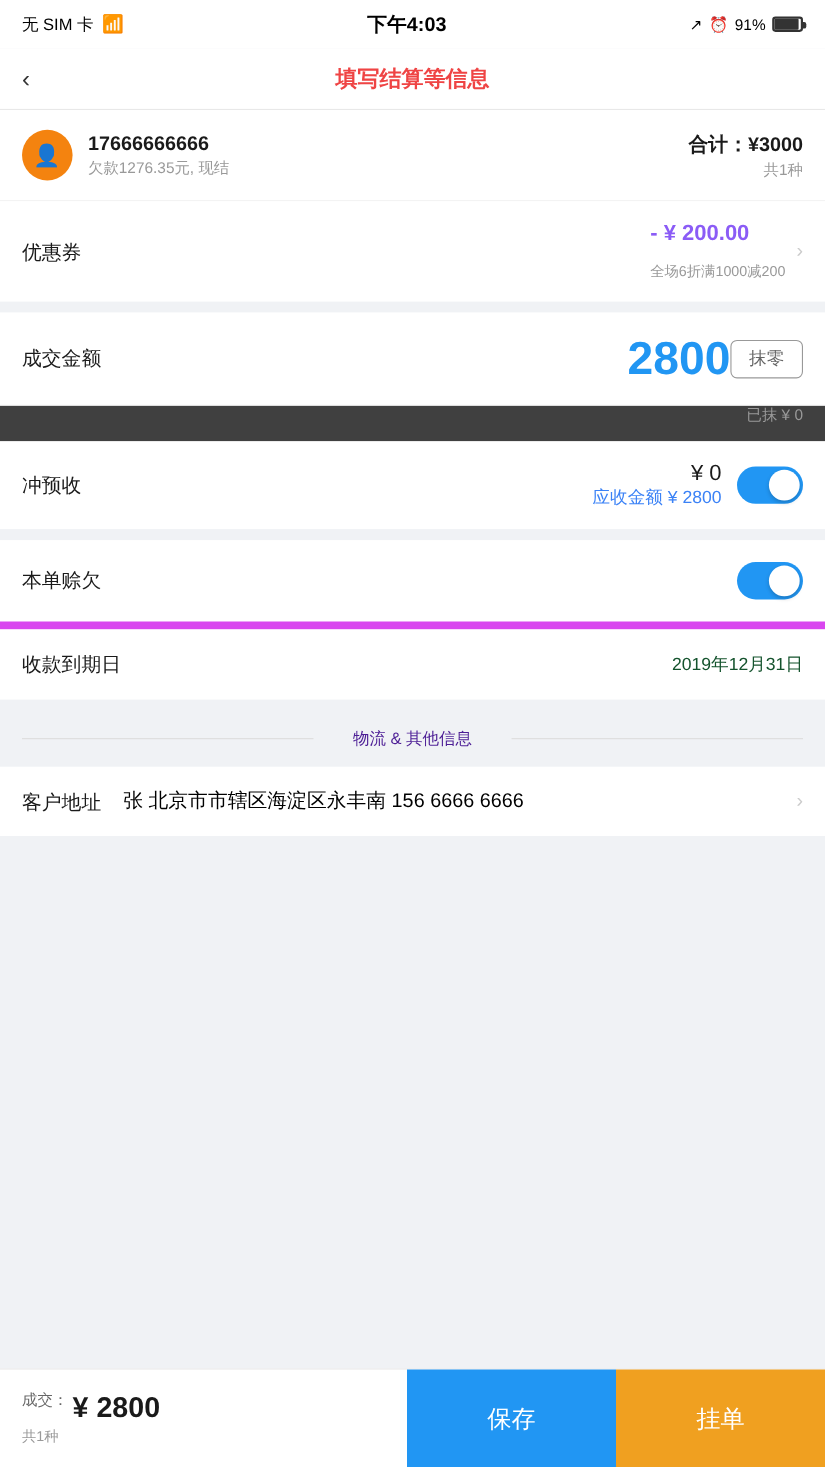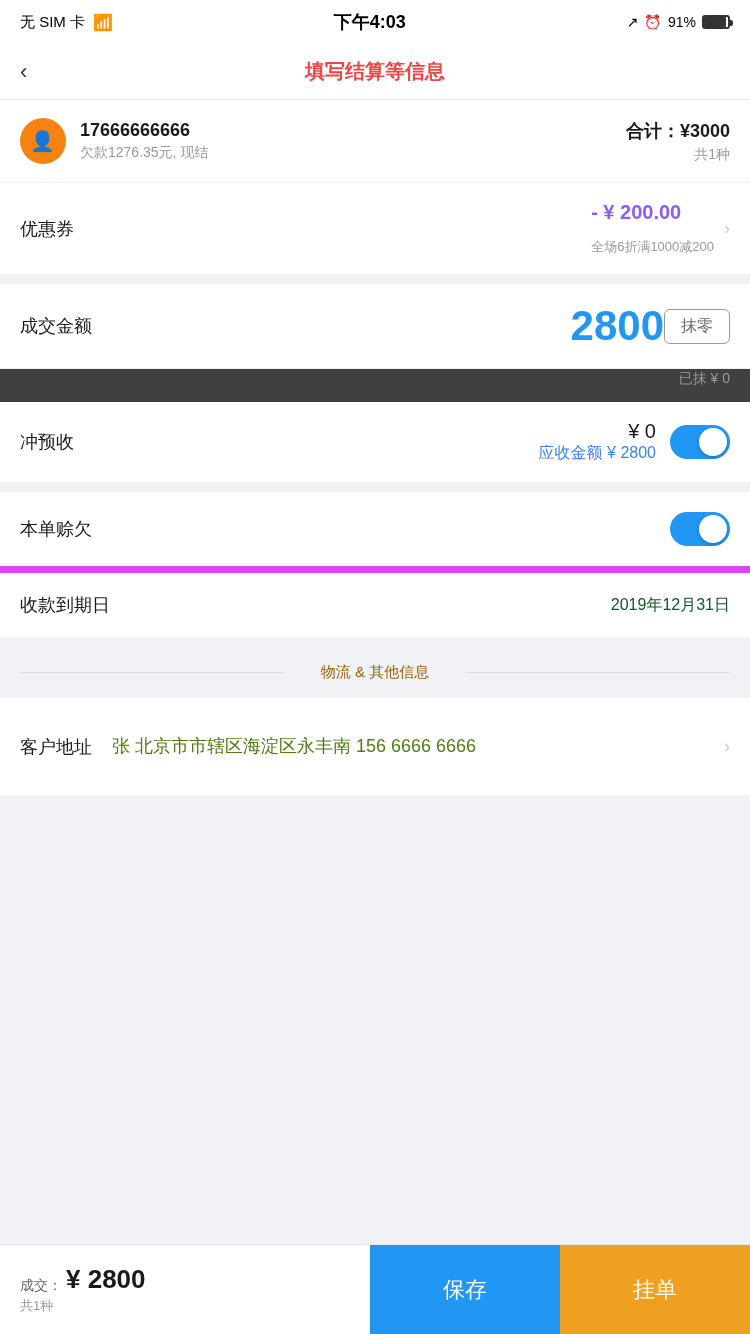--- a/index.html
+++ b/index.html
@@ -184,35 +184,35 @@
       justify-content: center;
       padding: 16px 0;
       gap: 16px;
     }
     .separator-line {
       flex: 1;
       height: 1px;
       background: #ddd;
       margin: 0 20px;
     }
-    .separator-text { font-size: 15px; color: #a16207; white-space: nowrap; }
+    .separator-text { font-size: 15px; color: #4c1d95; white-space: nowrap; }
 
     
     .address-section {
       background: #fff;
       margin-bottom: 10px;
     }
     .address-row {
-      padding: 35px 20px;
+      padding: 18px 20px;
       display: flex;
       align-items: center;
       justify-content: space-between;
     }
     .address-label { font-size: 18px; color: #1a1a1a; flex-shrink: 0; margin-right: 20px; }
-    .address-value { font-size: 18px; color: #4d7c0f; flex: 1; line-height: 1.5; }
+    .address-value { font-size: 18px; color: #000000; flex: 1; line-height: 1.5; }
     .address-arrow { font-size: 18px; color: #ccc; margin-left: 8px; }
 
     
     .bottom-space { height: 120px; background: #f0f2f5; }
 
     
     .footer {
       position: fixed;
       bottom: 0;
       left: 0;
@@ -348,21 +348,21 @@
       <span class="address-arrow">›</span>
     </div>
   </div>
 
   <div class="bottom-space"></div>
 
 </div>
 
 <div class="footer">
   <div class="footer-info">
-    <div style="display:flex;align-items:flex-end;gap:4px;">
+    <div style="display:flex;align-items:flex-start;gap:4px;">
       <span class="footer-total">成交：</span>
       <span class="footer-amount">¥ 2800</span>
     </div>
     <div class="footer-count">共1种</div>
   </div>
   <button class="footer-btn btn-save">保存</button>
   <button class="footer-btn btn-hold">挂单</button>
 </div>
 
 </body></html>

